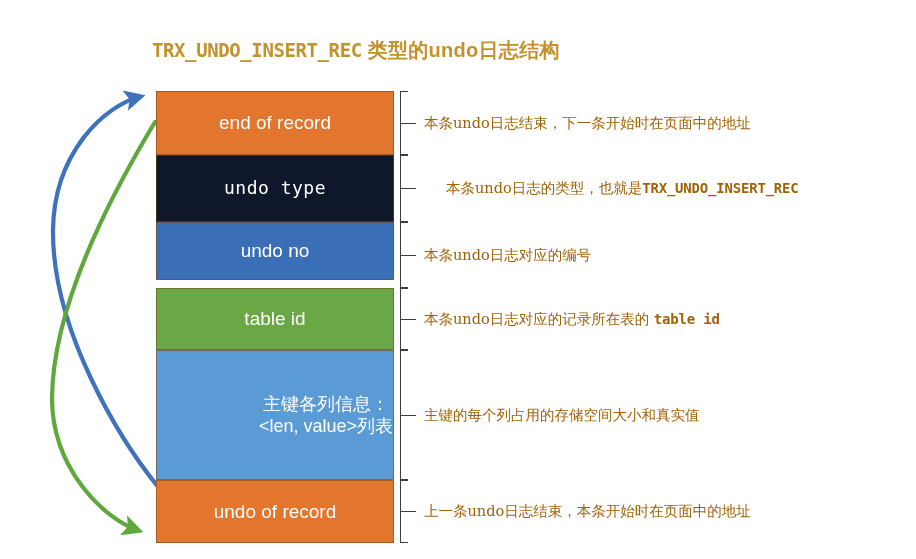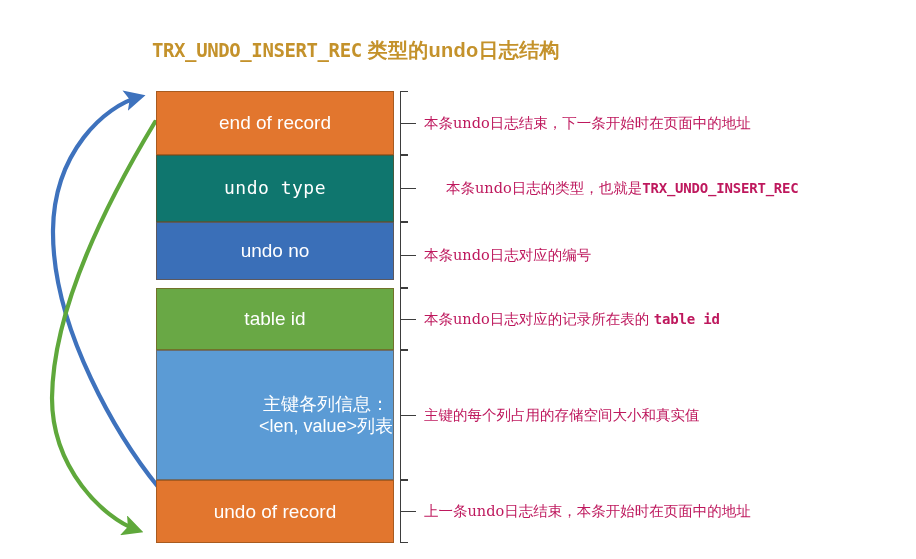--- a/index.html
+++ b/index.html
@@ -90,21 +90,21 @@
     height: 0;
     border-top: 1.6px solid #3d3d3d;
   }
 
   
   .annotation {
     position: absolute;
     left: 424px;
     font-family: "DejaVu Serif", "Liberation Serif", serif;
     font-size: 14.5px;
-    color: #be185d;
+    color: #a16207;
     white-space: nowrap;
     transform: translateY(-50%);
   }
   .annotation .mono {
     font-family: "DejaVu Sans Mono", "Liberation Mono", monospace;
     font-weight: bold;
     font-size: 14px;
     letter-spacing: -0.2px;
   }
 
@@ -140,21 +140,21 @@
 
     <path d="M 155,122 C 120,180 53,300 52,398 C 52,468 103,518 137,530" fill="none" stroke="#5fa83b" stroke-width="4.2" stroke-linecap="round" marker-end="url(#head-green)"></path>
   </svg>
 
   <div id="field-stack">
 
     <div class="field-box" style="top:0px;height:64px;background:#e2762e;">
       <span>end of record</span>
     </div>
 
-    <div class="field-box mono-label" style="top:64px;height:67px;background:#0f766e;">
+    <div class="field-box mono-label" style="top:64px;height:67px;background:#0f172a;">
       <span>undo type</span>
     </div>
 
     <div class="field-box" style="top:131px;height:58px;background:#3a6fb8;">
       <span>undo no</span>
     </div>
 
     <div class="field-box" style="top:197px;height:62px;background:#69a845;">
       <span>table id</span>
     </div>

